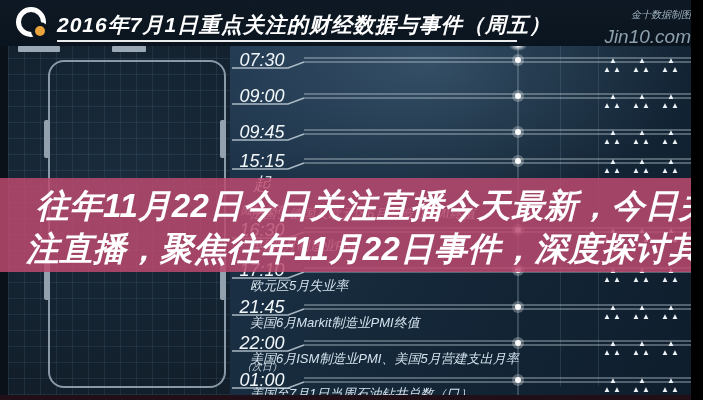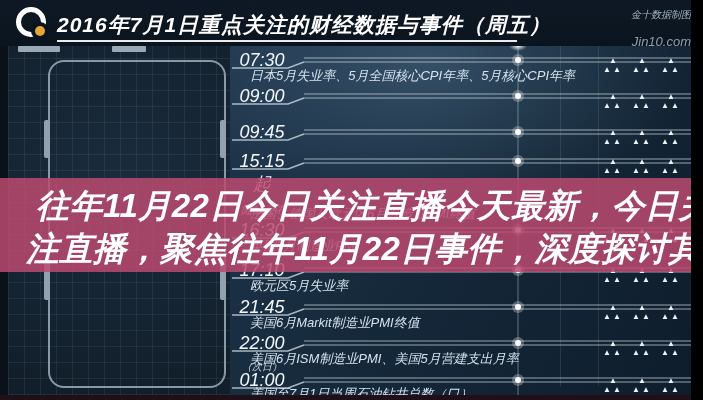--- a/index.html
+++ b/index.html
@@ -11,21 +11,21 @@
   
   .topbar{position:absolute;left:0;top:0;width:703px;height:46px;z-index:10;
     background:linear-gradient(#0e1925,#0a141e);}
   .logo{position:absolute;left:16px;top:7px;width:30px;height:30px;border:5px solid #fff;border-radius:50%;box-sizing:border-box;}
   .logo .dot{position:absolute;right:-4px;bottom:-4px;width:10px;height:10px;border-radius:50%;
     background:#e8a33d;box-shadow:0 0 0 4px #0a141e;}
   .title{position:absolute;left:57px;top:11px;font-size:21px;font-weight:bold;color:#fff;letter-spacing:1px;white-space:nowrap;}
   .title-underline{position:absolute;left:57px;top:40px;width:460px;height:2px;background:rgba(255,255,255,.92);}
   .credits{position:absolute;right:12px;top:8px;text-align:right;}
   .credit1{font-size:10px;color:#9fb2bf;}
-  .credit2{font-size:13px;color:#8da0ad;margin-top:12px;}
+  .credit2{font-size:19px;color:#8da0ad;margin-top:4px;}
   .top-glow{position:absolute;left:509px;top:41px;width:18px;height:10px;border-radius:50%;
     background:radial-gradient(closest-side,rgba(255,255,255,.95),rgba(255,255,255,0));}
   
   .left-panel{position:absolute;left:8px;top:46px;width:222px;height:349px;z-index:1;
     background:
       repeating-linear-gradient(0deg, rgba(96,140,170,.15) 0 1px, transparent 1px 16px),
       repeating-linear-gradient(90deg, rgba(96,140,170,.15) 0 1px, transparent 1px 16px),
       radial-gradient(300px 260px at 50% 40%, #1a2c3d, #121f2b 80%);}
   .edge-strip{position:absolute;left:0;top:0;width:8px;height:400px;background:#0b1118;z-index:2;}
   .bottom-strip{position:absolute;left:0;bottom:0;width:703px;height:5px;background:#200f17;z-index:6;}
@@ -137,21 +137,20 @@
   </div>
 
   <div class="row" style="top:50px;">
     <svg class="divider" width="473" height="22">
       <path d="M74,6 H471 M74,10 H471" stroke="#c2cfd8" stroke-width="1.1" opacity=".75" fill="none"></path>
       <path d="M2,16 H58 L74,10" stroke="#c2cfd8" stroke-width="1.4" opacity=".85" fill="none"></path>
       <circle cx="288" cy="8" r="6" fill="#fff" opacity=".28"></circle>
         <circle cx="288" cy="8" r="3" fill="#fff" opacity=".95"></circle>
     </svg>
     <div class="time">07:30</div>
-    <div class="event">日本5月失业率、5月全国核心CPI年率、5月核心CPI年率</div>
     <div class="tris">
       <div class="cluster">
           <span>▲</span>
           <span class="b">▲▲</span>
         </div>
       <div class="cluster">
           <span>▲</span>
           <span class="b">▲▲</span>
         </div>
       <div class="cluster">

